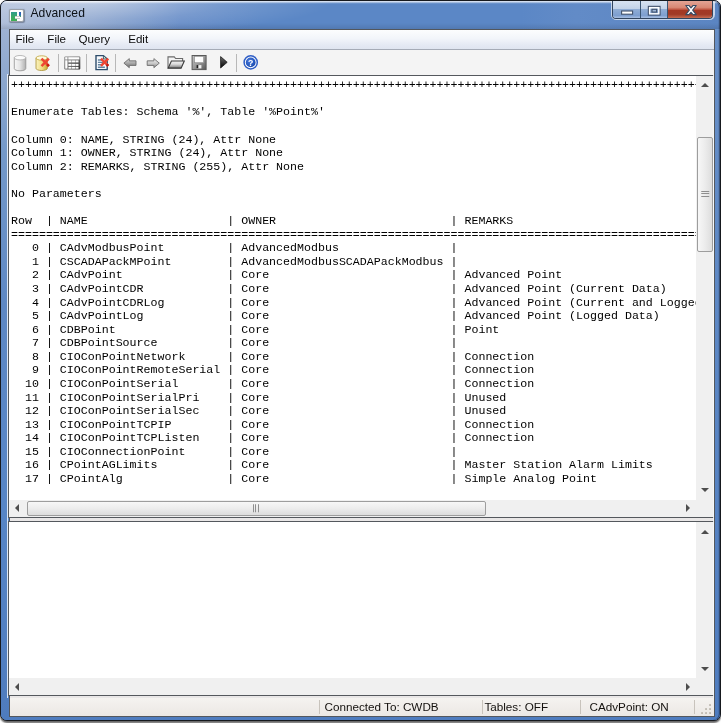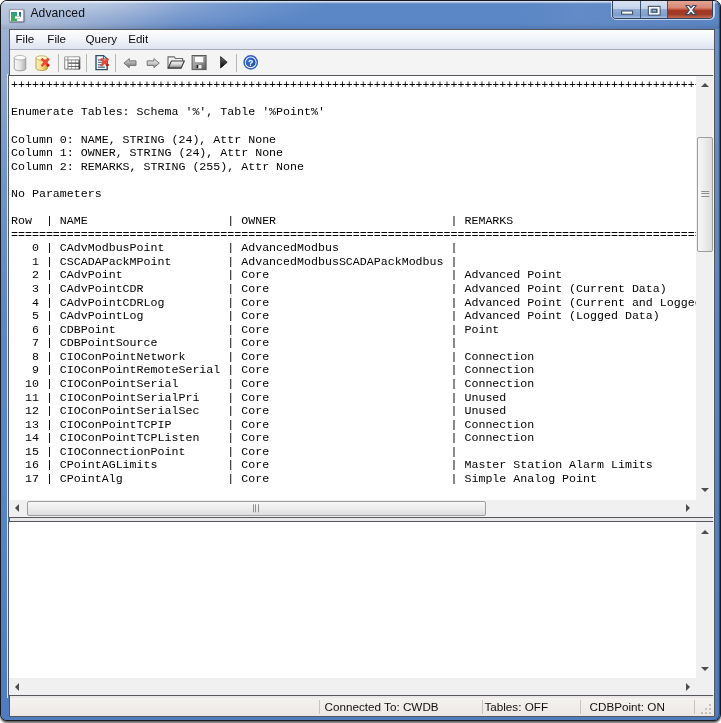--- a/index.html
+++ b/index.html
@@ -113,21 +113,21 @@
           <path d="M17.8 4.5 L20.9 4.5 L23 6.8 L25.1 4.5 L28.2 4.5 L24.7 9.1 L28.2 13.7 L25.1 13.7 L23 11.4 L20.9 13.7 L17.8 13.7 L21.3 9.1 Z" fill="#fff" stroke="#3a4c64" stroke-width="1.2" stroke-linejoin="round"></path>
         </svg>
       </div>
     </div>
   </div>
   <div id="wlL"></div>
   <div id="client">
     <div id="menubar">
       <span style="left:6.0px">File</span>
       <span style="left:37.8px">File</span>
-      <span style="left:76px">Query</span>
+      <span style="left:69px">Query</span>
       <span style="left:118.7px">Edit</span>
     </div>
     <div id="toolbar">
       <div class="sep" style="left:48.2px"></div>
       <div class="sep" style="left:76.3px"></div>
       <div class="sep" style="left:105.3px"></div>
       <div class="sep" style="left:226.7px"></div>
       <svg id="tbicons" width="270" height="25" viewBox="0 0 270 25" style="position:absolute;left:0;top:0">
         <defs>
           <linearGradient id="gs" x1="0" y1="0" x2="1" y2="0">
@@ -295,21 +295,21 @@
       </div>
       <div style="position:absolute; right:0; bottom:0; width:18.2px; height:17px; background:#f0f0f0;"></div>
     </div>
     <div id="statusbar">
       <div class="vsep" style="left:309.6px"></div>
       <div class="vsep" style="left:472.9px"></div>
       <div class="vsep" style="left:570.8px"></div>
       <div class="vsep" style="left:684.6px"></div>
       <span style="left:315px">Connected To: CWDB</span>
       <span style="left:474.9px">Tables: OFF</span>
-      <span style="left:580px">CDBPoint: ON</span>
+      <span style="left:580px">CAdvPoint: ON</span>
       <svg width="12" height="12" viewBox="0 0 12 12" style="position:absolute; right:1.8px; bottom:1.4px;">
         <g fill="#b7b1a7">
           <rect x="9.2" y="1.2" width="1.7" height="1.7"></rect>
           <rect x="9.2" y="5.2" width="1.7" height="1.7"></rect>
             <rect x="5.2" y="5.2" width="1.7" height="1.7"></rect>
           <rect x="9.2" y="9.2" width="1.7" height="1.7"></rect>
             <rect x="5.2" y="9.2" width="1.7" height="1.7"></rect>
             <rect x="1.2" y="9.2" width="1.7" height="1.7"></rect>
         </g>
       </svg>

